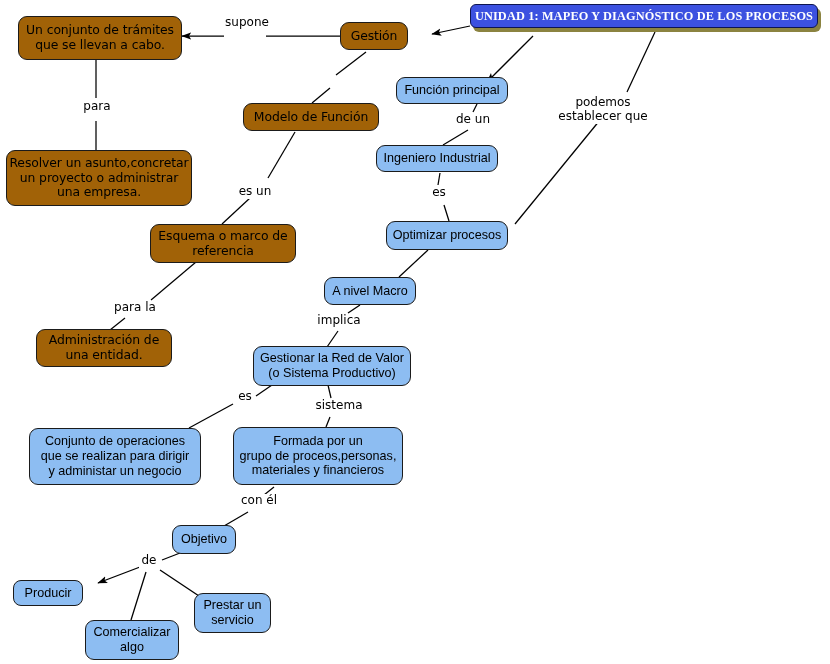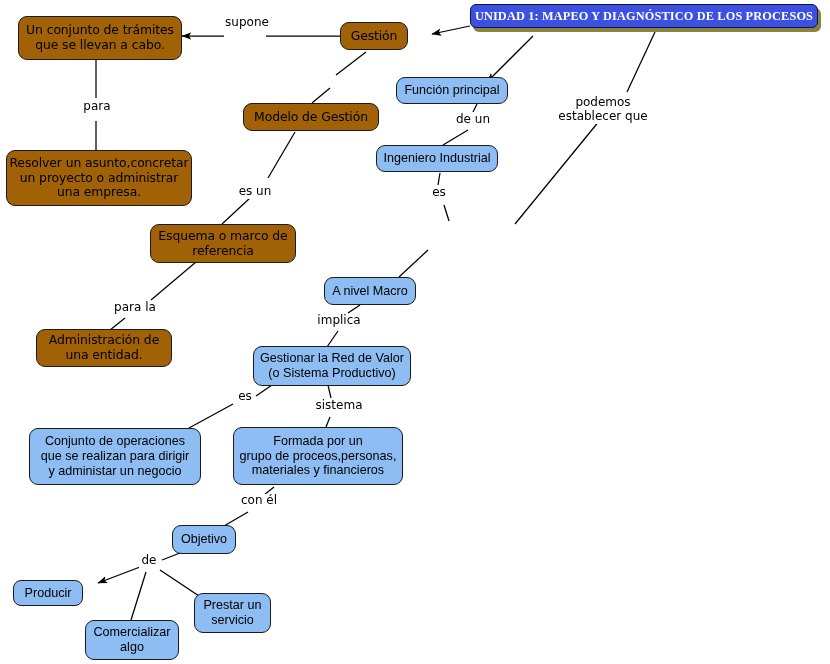--- a/index.html
+++ b/index.html
@@ -135,36 +135,37 @@
     </g>
   </svg>
 
   <div class="node title" style="left:470px; top:4px; width:348px; height:24px;">UNIDAD 1: MAPEO Y DIAGNÓSTICO DE LOS PROCESOS</div>
 
   <div class="node pale" style="left:18px; top:16px; width:164px; height:44px;">Un conjunto de trámites
 que se llevan a cabo.</div>
 
   <div class="node pale" style="left:340px; top:22px; width:68px; height:28px;">Gestión</div>
 
-  <div class="node pale" style="left:243px; top:103px; width:136px; height:28px;">Modelo de Gestión</div>
+  <div class="node pale" style="left:243px; top:103px; width:136px; height:28px;">Modelo de Función</div>
 
   <div class="node pale" style="left:6px; top:150px; width:186px; height:56px;">Resolver un asunto,concretar
 un proyecto o administrar
 una empresa.</div>
 
   <div class="node pale" style="left:150px; top:224px; width:146px; height:39px;">Esquema o marco de
 referencia</div>
 
   <div class="node pale" style="left:36px; top:329px; width:136px; height:38px;">Administración de
 una entidad.</div>
 
   <div class="node blue" style="left:396px; top:77px; width:112px; height:27px;">Función principal</div>
 
   <div class="node blue" style="left:376px; top:145px; width:122px; height:27px;">Ingeniero Industrial</div>
 
+  <div class="node blue" style="left:386px; top:221px; width:122px; height:29px;">Optimizar procesos</div>
 
   <div class="node blue" style="left:324px; top:277px; width:92px; height:28px;">A nivel Macro</div>
 
   <div class="node blue" style="left:253px; top:346px; width:158px; height:40px;">Gestionar la Red de Valor
 (o Sistema Productivo)</div>
 
   <div class="node blue" style="left:29px; top:428px; width:172px; height:57px;">Conjunto de operaciones
 que se realizan para dirigir
 y administar un negocio</div>
 

